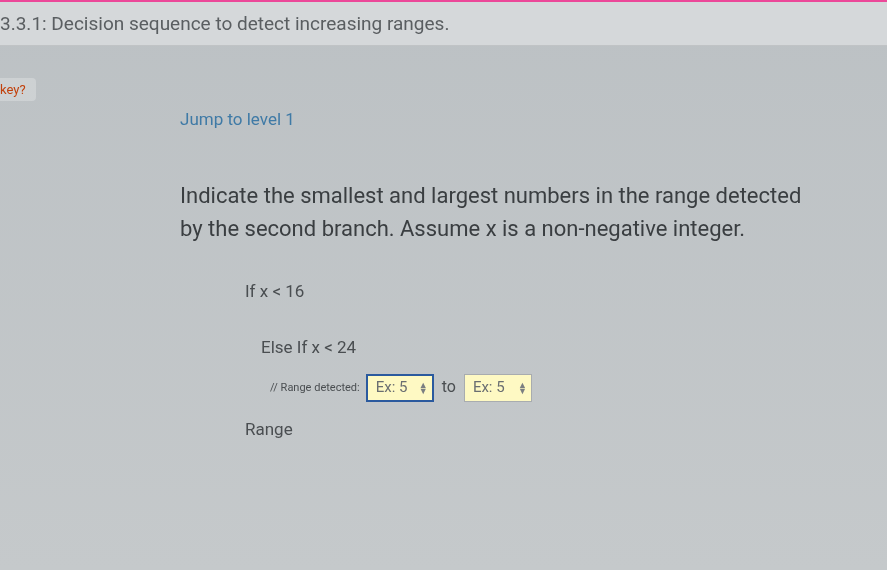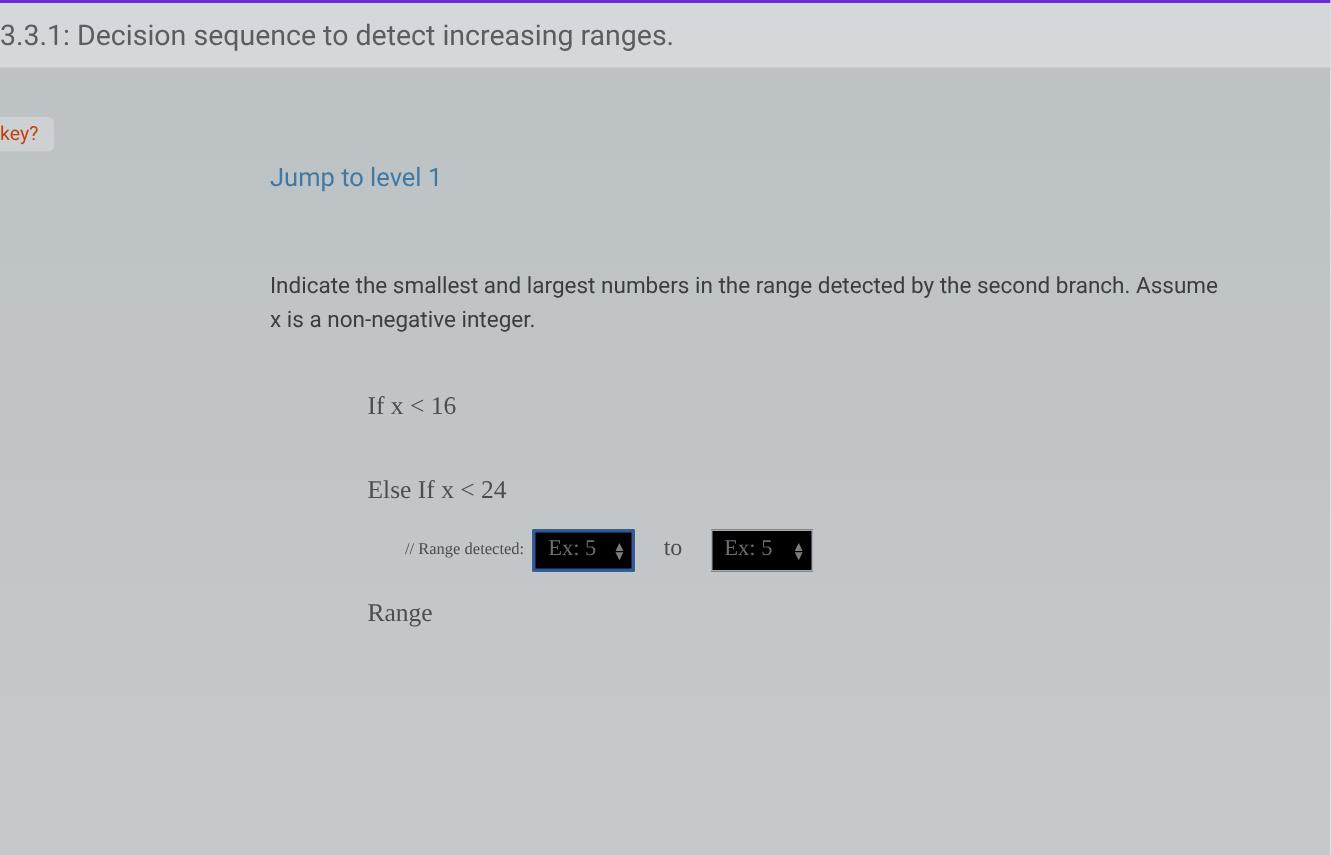--- a/index.html
+++ b/index.html
@@ -11,21 +11,21 @@
       font-family: -apple-system, BlinkMacSystemFont, "Segoe UI", Roboto, Helvetica, Arial, sans-serif;
       background: linear-gradient(180deg, #bcc1c4 0%, #c5c9cb 100%);
       width: 887px;
       height: 570px;
       overflow: hidden;
       position: relative;
     }
     .header-band {
       background: #d5d8da;
       padding: 10px 0 10px 0;
-      border-top: 2px solid #6d28d9;
+      border-top: 2px solid #ec4899;
       border-bottom: 1px solid #c0c3c5;
     }
     .header-title {
       font-size: 19px;
       color: #5a5e61;
       padding-left: 0;
     }
     .tab-stub {
       margin-top: 32px;
       margin-left: 0;
@@ -41,53 +41,53 @@
     }
     .jump-link {
       color: #3f7aa6;
       font-size: 17px;
       margin-bottom: 50px;
       display: inline-block;
       cursor: pointer;
     }
     .question-text {
       color: #3a3e41;
-      font-size: 15px;
+      font-size: 22px;
       line-height: 1.5;
       margin-bottom: 35px;
       max-width: 640px;
     }
     .code-block {
       padding-left: 65px;
       color: #4a4e51;
       font-size: 17px;
       line-height: 1.4;
-      font-family: Liberation Serif, serif;
     }
     .code-line {
       margin-bottom: 32px;
     }
     .code-line.tight {
       margin-bottom: 14px;
+      margin-left: 16px;
     }
     .range-line {
       padding-left: 25px;
       display: flex;
       align-items: center;
       gap: 6px;
       margin-bottom: 16px;
     }
     .range-label {
       color: #4a4e51;
       font-size: 11px;
     }
     .number-input {
       display: inline-flex;
       align-items: center;
-      background: #000000;
+      background: #fef9c3;
       border: 2px solid #2b5a9e;
       padding: 3px 4px 3px 8px;
       font-size: 15px;
       color: #6a6e71;
       min-width: 68px;
       height: 28px;
       cursor: text;
     }
     .number-input.secondary {
       border: 1px solid #a8acaf;
@@ -98,21 +98,21 @@
       margin-left: auto;
       line-height: 6px;
       color: #7a7e81;
       font-size: 9px;
       padding-left: 4px;
       cursor: pointer;
     }
     .to-text {
       color: #4a4e51;
       font-size: 16px;
-      margin: 0 13px;
+      margin: 0 2px;
     }
   </style>
 </head>
 <body>
 
 
 
 <div class="header-band">
   <span class="header-title">3.3.1: Decision sequence to detect increasing ranges.</span>
 </div>

